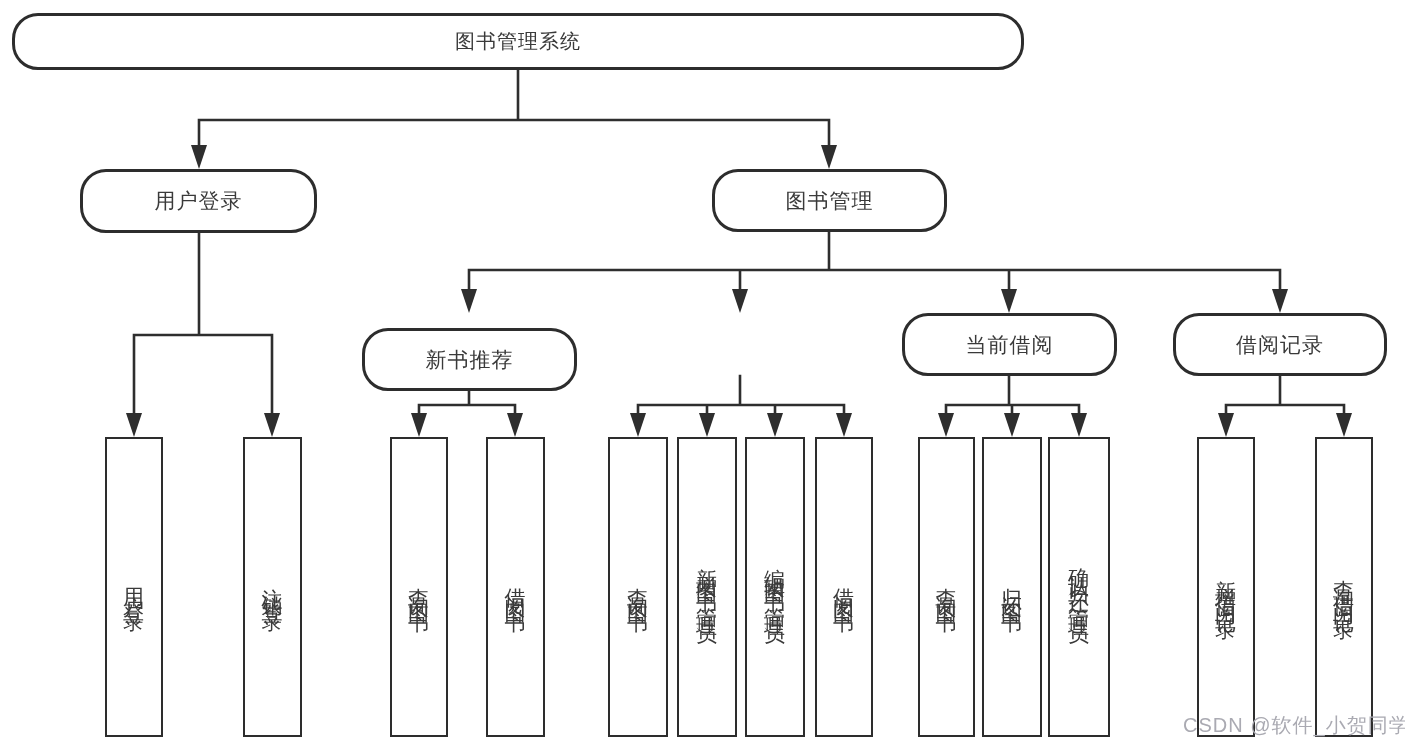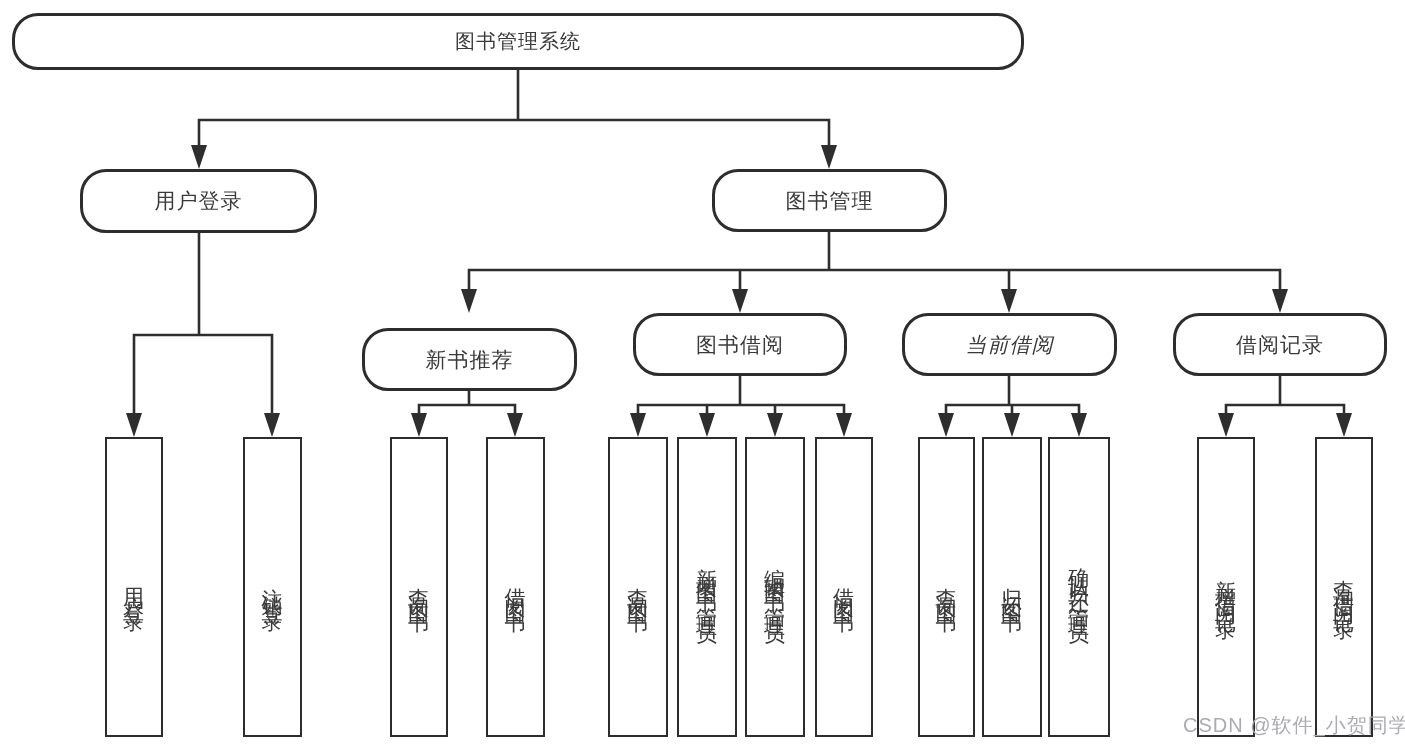--- a/index.html
+++ b/index.html
@@ -112,24 +112,21 @@
   <div class="node horiz" style="left:80px; top:169px; width:237px; height:64px;">
     <span class="lbl">用户登录</span>
   </div>
   <div class="node horiz" style="left:712px; top:169px; width:235px; height:63px;">
     <span class="lbl">图书管理</span>
   </div>
 
   <div class="node horiz" style="left:362px; top:328px; width:215px; height:63px;">
     <span class="lbl">新书推荐</span>
   </div>
-  <div class="node horiz" style="left:633px; top:313px; width:214px; height:63px;">
-    <span class="lbl">图书借阅</span>
-  </div>
-  <div class="node horiz" style="left:902px; top:313px; width:215px; height:63px;font-style:italic;">
+  <div class="node horiz" style="left:902px; top:313px; width:215px; height:63px;">
     <span class="lbl">当前借阅</span>
   </div>
   <div class="node horiz" style="left:1173px; top:313px; width:214px; height:63px;">
     <span class="lbl">借阅记录</span>
   </div>
 
   <div class="node vert" style="left:105px; top:437px; width:58px; height:300px;">
     <span class="lbl">用户登录</span>
   </div>
   <div class="node vert" style="left:243px; top:437px; width:59px; height:300px;">

